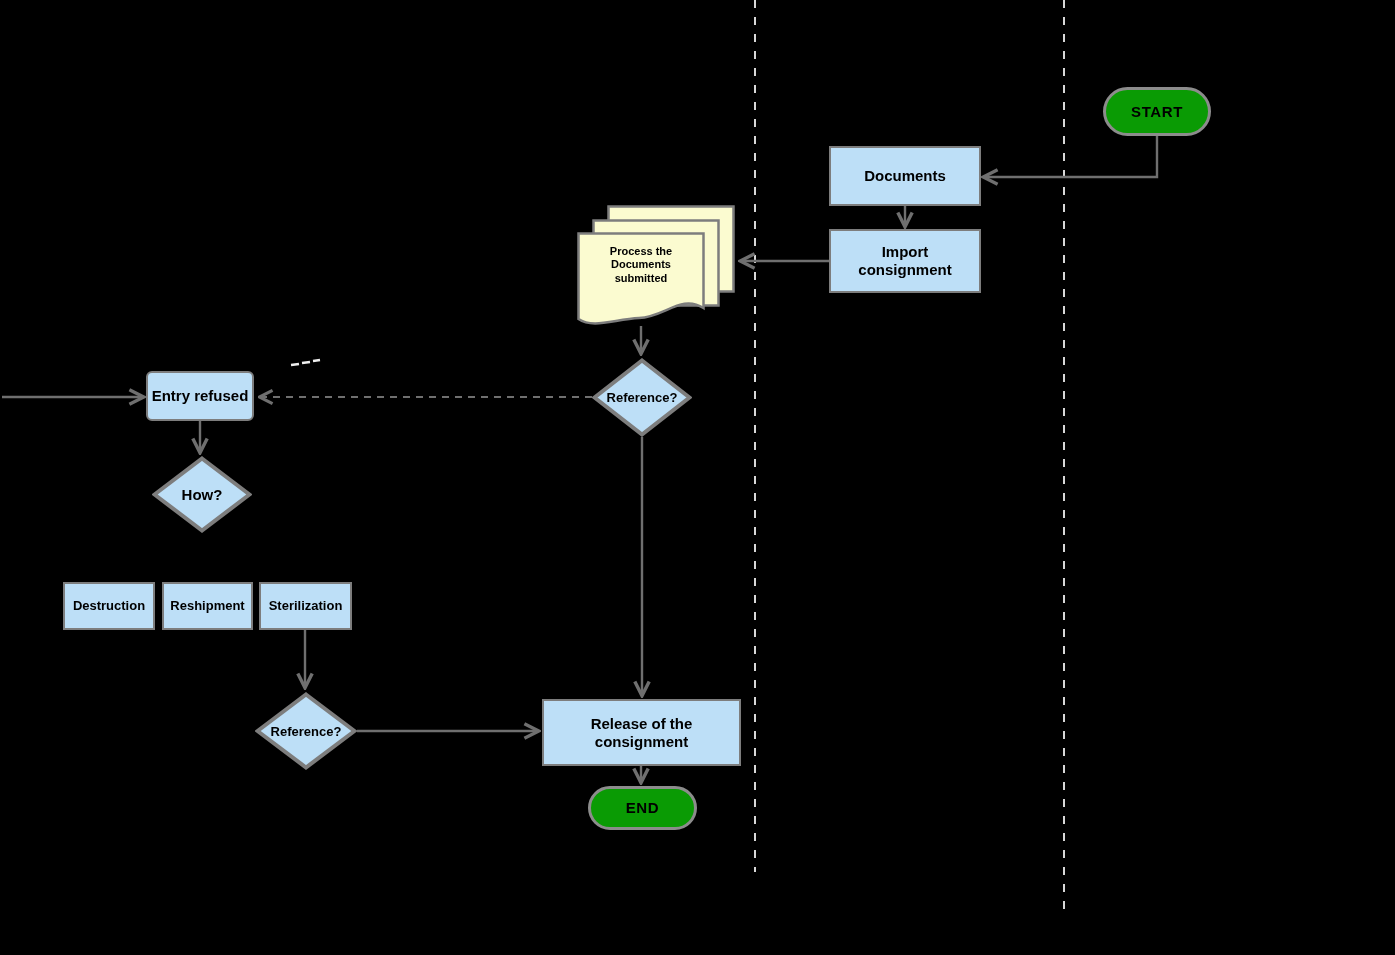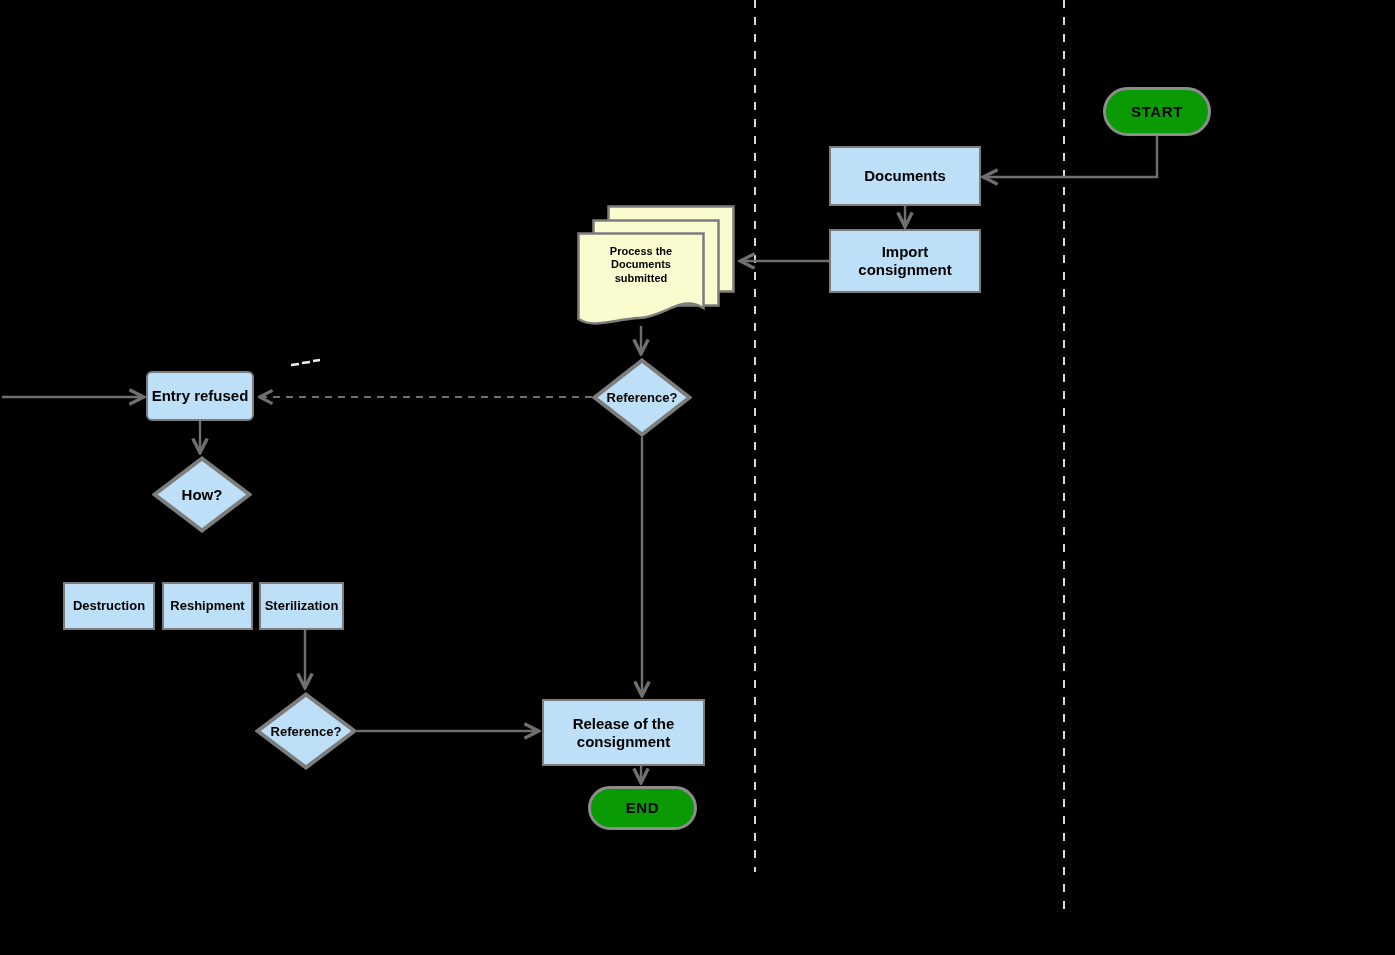--- a/index.html
+++ b/index.html
@@ -125,32 +125,32 @@
     </svg>
     <span class="lbl fs15">How?</span>
   </div>
 
   <div class="node rect-node" style="left:63px;top:582px;width:92px;height:48px;">
     <span class="lbl fs13">Destruction</span>
   </div>
   <div class="node rect-node" style="left:162px;top:582px;width:91px;height:48px;">
     <span class="lbl fs13">Reshipment</span>
   </div>
-  <div class="node rect-node" style="left:259px;top:582px;width:85px;height:48px;">
+  <div class="node rect-node" style="left:259px;top:582px;width:93px;height:48px;">
     <span class="lbl fs13">Sterilization</span>
   </div>
 
   <div class="diamond" style="left:255px;top:692px;width:102px;height:78px;">
     <svg width="102" height="78" viewBox="0 0 102 78">
       <polygon points="51,2.5 99.5,39 51,75.5 2.5,39" fill="#bddff7" stroke="#7d7d7d" stroke-width="4"></polygon>
     </svg>
     <span class="lbl fs13">Reference?</span>
   </div>
 
-  <div class="node rect-node" style="left:542px;top:699px;width:163px;height:67px;">
+  <div class="node rect-node" style="left:542px;top:699px;width:199px;height:67px;">
     <span class="lbl fs15">Release of the consignment</span>
   </div>
 
   <div class="node pill" style="left:588px;top:786px;width:109px;height:44px;">
     <span class="lbl">END</span>
   </div>
 
 </div>
 
 </body></html>

